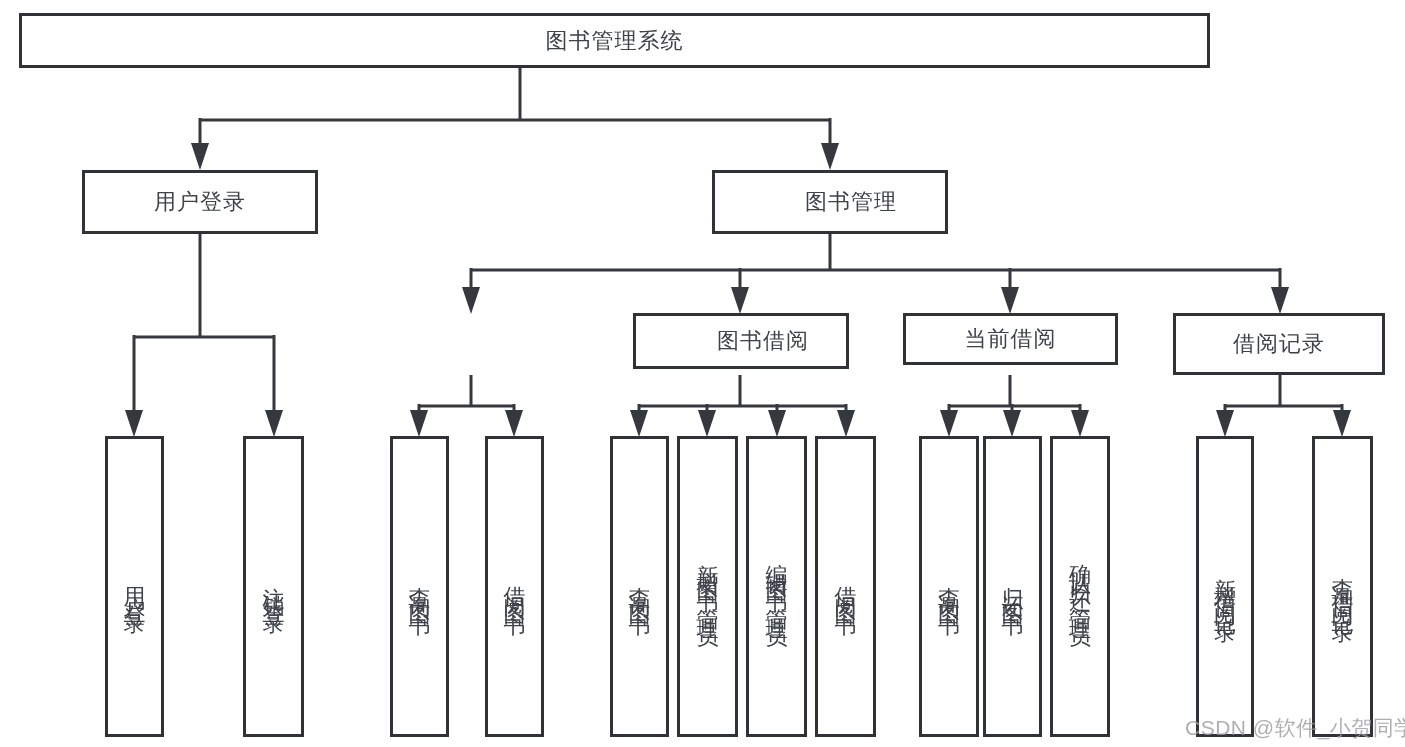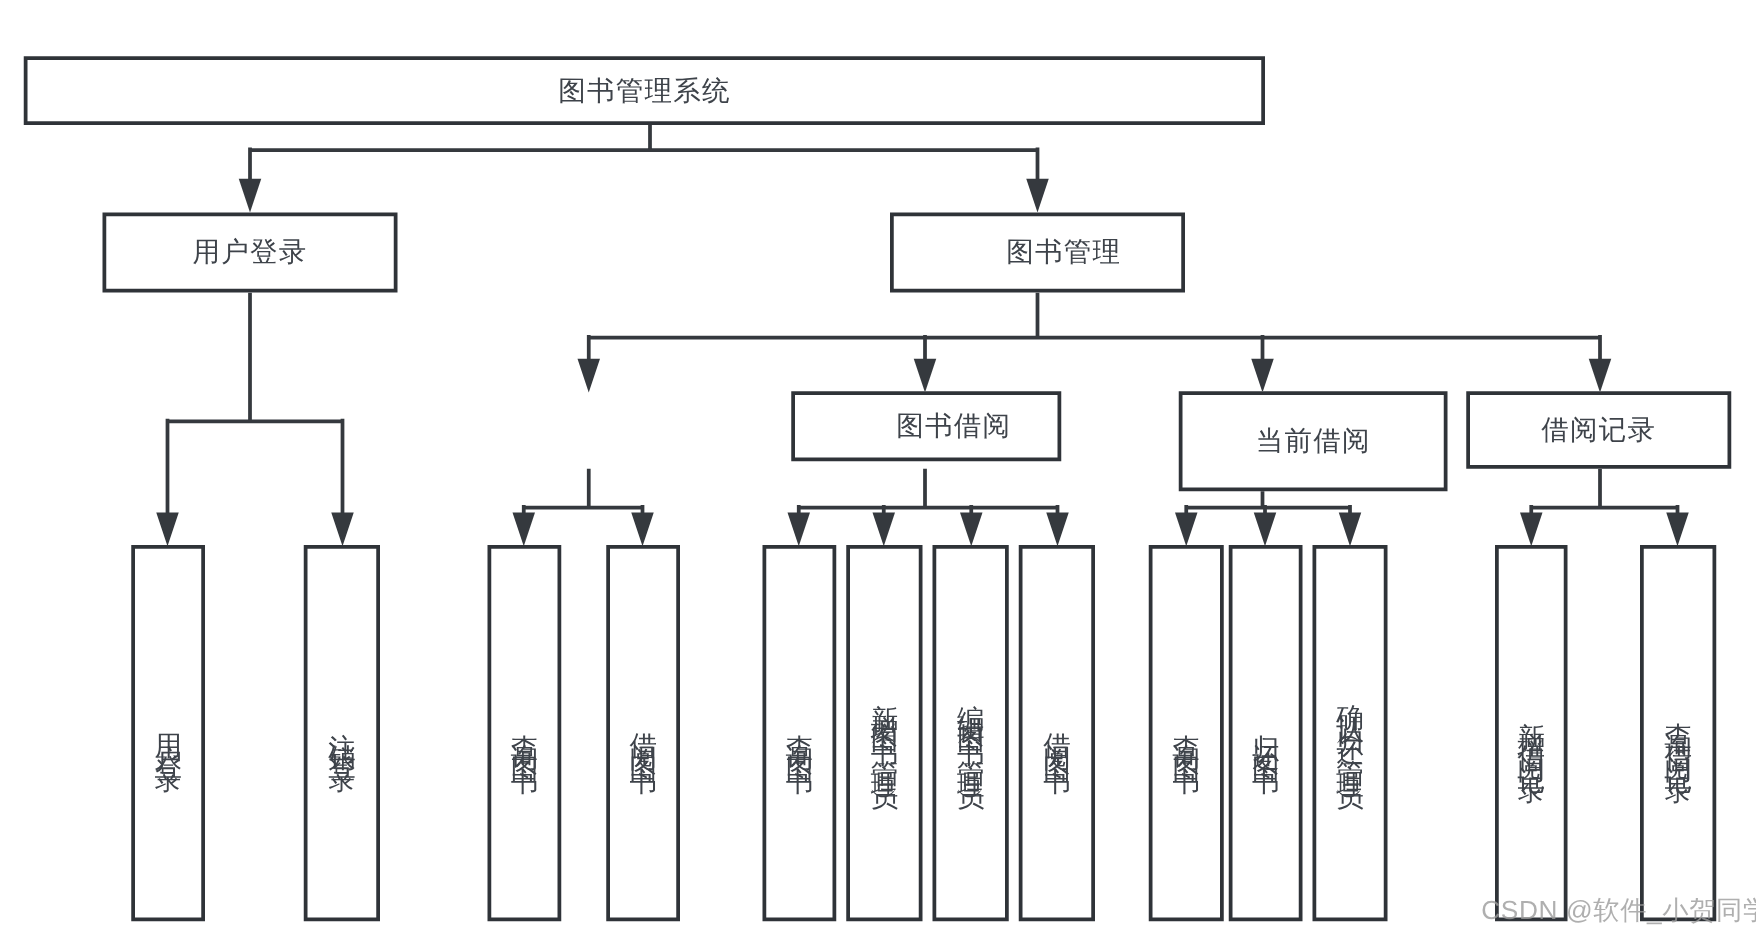--- a/index.html
+++ b/index.html
@@ -85,27 +85,27 @@
     <path d="M1010 375 V406 M949 406 H1080 M949 404 V412 M1012 404 V412 M1080 404 V412"></path>
     <polygon points="940,410 958,410 949,437"></polygon>
     <polygon points="1003,410 1021,410 1012,437"></polygon>
     <polygon points="1071,410 1089,410 1080,437"></polygon>
 
     <path d="M1280 375 V406 M1225 406 H1342 M1225 404 V412 M1342 404 V412"></path>
     <polygon points="1216,410 1234,410 1225,437"></polygon>
     <polygon points="1333,410 1351,410 1342,437"></polygon>
   </svg>
 
-  <div class="box box-h" style="left:19px;top:13px;width:993px;height:55px;margin-top:32px;">图书管理系统</div>
+  <div class="box box-h" style="left:19px;top:13px;width:1191px;height:55px;">图书管理系统</div>
 
   <div class="box box-h" style="left:82px;top:170px;width:236px;height:64px;">用户登录</div>
   <div class="box box-h" style="left:712px;top:170px;width:236px;height:64px;padding-left:42px;">图书管理</div>
 
   <div class="box box-h" style="left:633px;top:313px;width:216px;height:56px;padding-left:44px;">图书借阅</div>
-  <div class="box box-h" style="left:943px;top:313px;width:215px;height:80px;">当前借阅</div>
+  <div class="box box-h" style="left:903px;top:313px;width:215px;height:52px;">当前借阅</div>
   <div class="box box-h" style="left:1173px;top:313px;width:212px;height:62px;">借阅记录</div>
 
   <div class="box box-v" style="left:105px;top:436px;width:59px;height:301px;">
     <span>用户登录</span>
   </div>
   <div class="box box-v" style="left:243px;top:436px;width:61px;height:301px;">
     <span>注销登录</span>
   </div>
 
   <div class="box box-v" style="left:390px;top:436px;width:59px;height:301px;">

